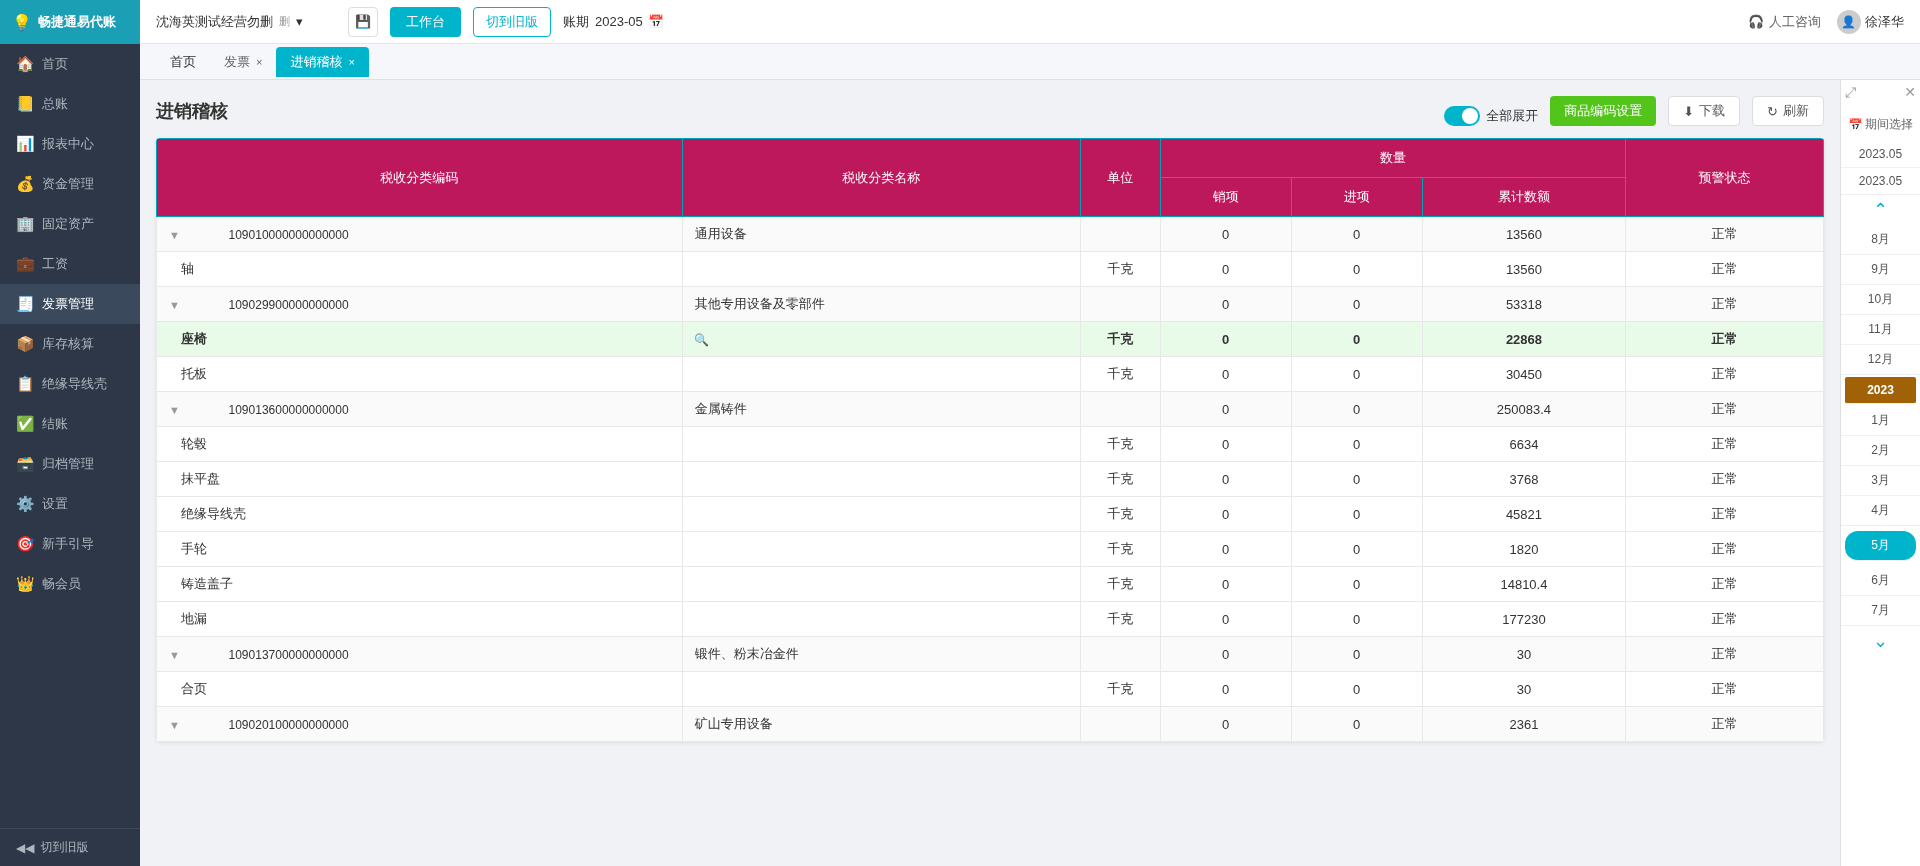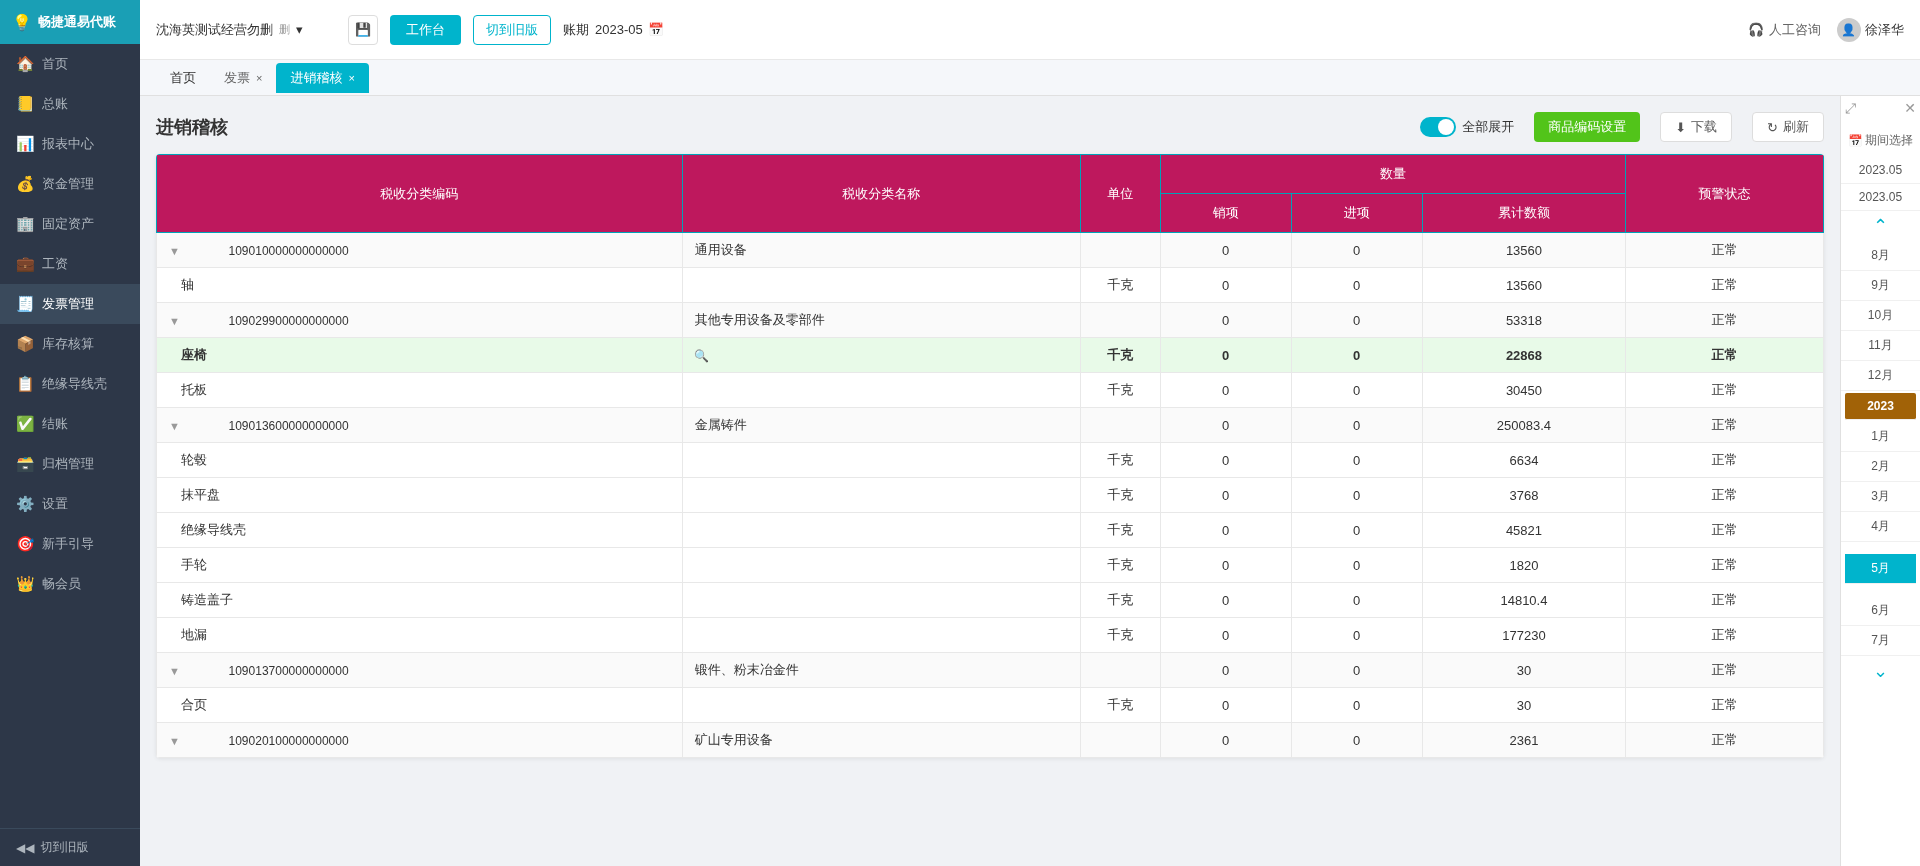--- a/index.html
+++ b/index.html
@@ -55,21 +55,21 @@
     .main-area {
       flex: 1;
       display: flex;
       flex-direction: column;
       overflow: hidden;
     }
 
     
     .topbar {
       background: white;
-      height: 60px;
+      height: 44px;
       display: flex;
       align-items: center;
       padding: 0 16px;
       gap: 12px;
       border-bottom: 1px solid #e8e8e8;
       flex-shrink: 0;
     }
     .topbar-company {
       display: flex;
       align-items: center;
@@ -193,22 +193,22 @@
       justify-content: space-between;
       margin-bottom: 12px;
     }
     .page-title {
       font-size: 18px;
       font-weight: bold;
       color: #333;
     }
     .page-actions {
       display: flex;
-      align-items: center;
-      gap: 20px;
+      align-items: flex-end;
+      gap: 12px;
     }
     .toggle-switch {
       display: flex;
       align-items: center;
       gap: 6px;
       font-size: 13px;
       color: #333;
     }
     .toggle-track {
       width: 36px; height: 20px;
@@ -303,22 +303,22 @@
       padding: 6px 8px;
       text-align: center;
       font-size: 12px;
       color: #555;
       cursor: pointer;
       border-bottom: 1px solid #f0f0f0;
     }
     .period-item.active {
       background: #00b4cc;
       color: white;
-      border-radius: 0;
-      margin: 12px 4px;
+      border-radius: 13px;
+      margin: 5px 4px;
     }
     .period-item.year-label {
       background: #a16207;
       color: white;
       border-radius: 2px;
       margin: 2px 4px;
       font-weight: bold;
     }
     .period-collapse-btn {
       display: flex;

